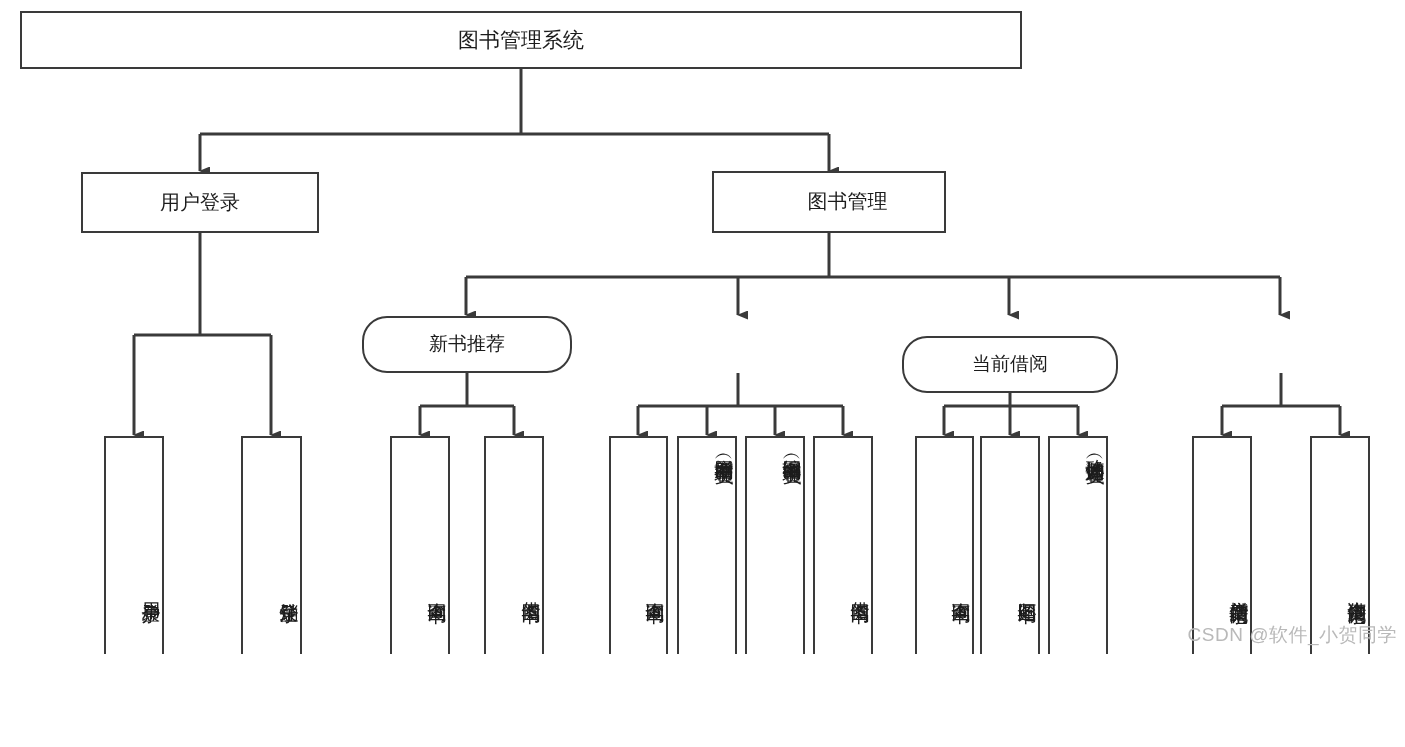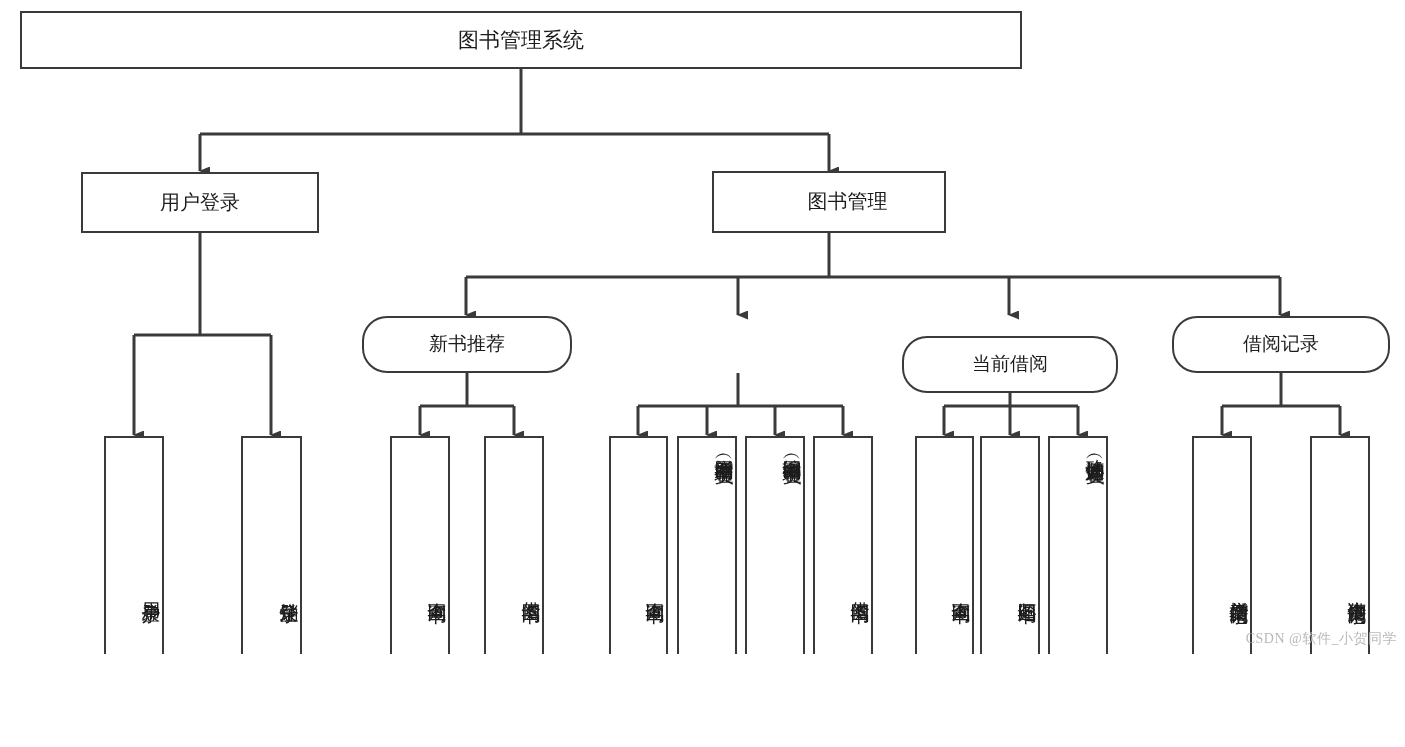--- a/index.html
+++ b/index.html
@@ -5,21 +5,21 @@
   html, body {
     margin: 0;
     padding: 0;
     background: #ffffff;
   }
   #canvas {
     position: relative;
     width: 1405px;
     height: 654px;
     background: #ffffff;
-    font-family: Liberation Serif, serif;
+    font-family: Liberation Sans, sans-serif;
     overflow: hidden;
   }
   .node {
     position: absolute;
     box-sizing: border-box;
     border: 2.5px solid #3a3a3a;
     background: #ffffff;
     display: flex;
     align-items: center;
     justify-content: center;
@@ -59,21 +59,21 @@
     left: 0;
     top: 0;
     width: 1405px;
     height: 747px;
     pointer-events: none;
   }
   .watermark {
     position: absolute;
     right: 8px;
     bottom: 6px;
-    font-size: 14px;
+    font-size: 19px;
     color: #b9b9b9;
     letter-spacing: 0.5px;
     white-space: nowrap;
   }
 </style>
 </head>
 <body>
 
 <div id="canvas">
 
@@ -130,23 +130,20 @@
   <div class="node level1" style="left: 712px; top: 171px; width: 234px; height: 62px; padding-left: 37px;">
     <span class="lbl">图书管理</span>
   </div>
 
   <div class="node level2" style="left: 362px; top: 316px; width: 210px; height: 57px;">
     <span class="lbl">新书推荐</span>
   </div>
   <div class="node level2" style="left: 902px; top: 316px; width: 216px; height: 57px; margin-top: 20px;">
     <span class="lbl">当前借阅</span>
   </div>
-  <div class="node level2" style="left: 1172px; top: 316px; width: 218px; height: 57px;">
-    <span class="lbl">借阅记录</span>
-  </div>
 
   <div class="node leaf" style="left: 104px; top: 436px; width: 60px; height: 299px;">
     <span class="lbl">用户登录</span>
   </div>
   <div class="node leaf" style="left: 241px; top: 436px; width: 61px; height: 299px;">
     <span class="lbl">注销登录</span>
   </div>
   <div class="node leaf" style="left: 390px; top: 436px; width: 60px; height: 299px;">
     <span class="lbl">查询图书</span>
   </div>

